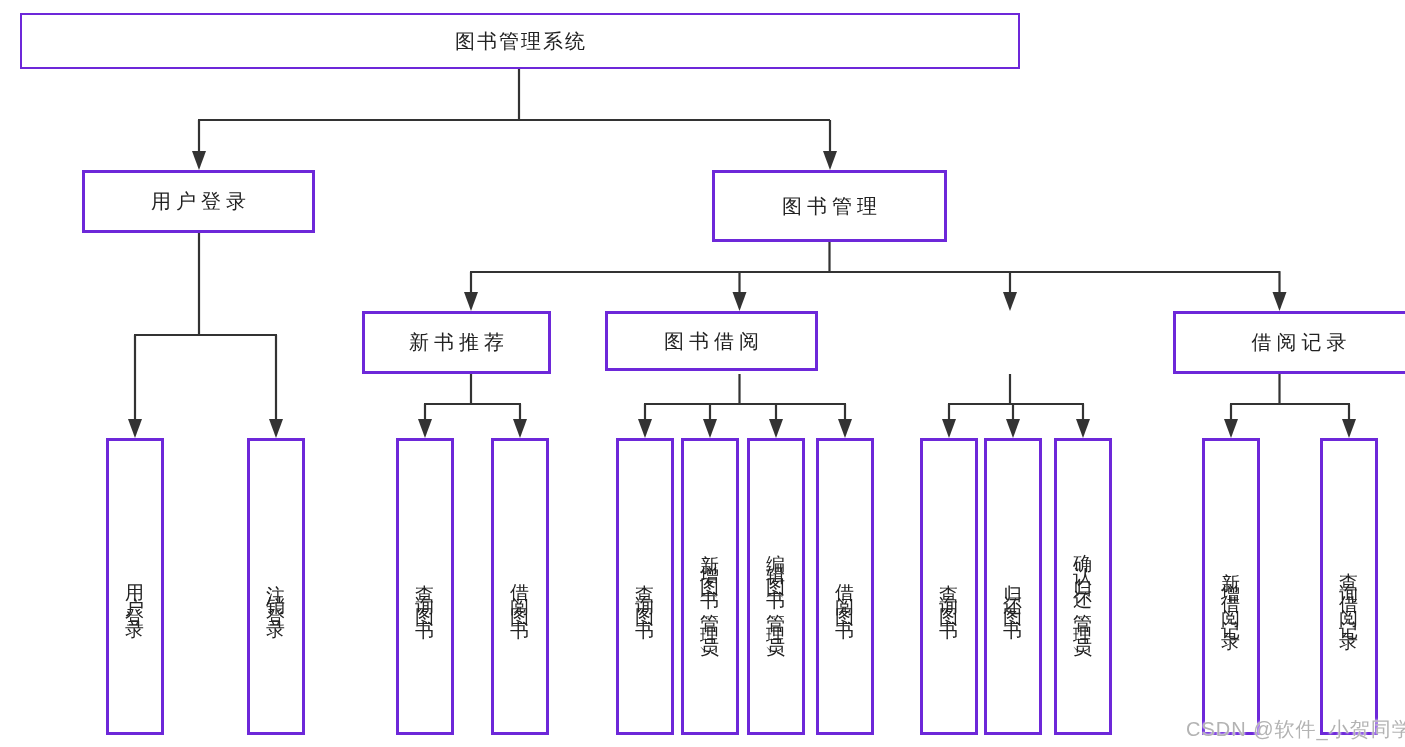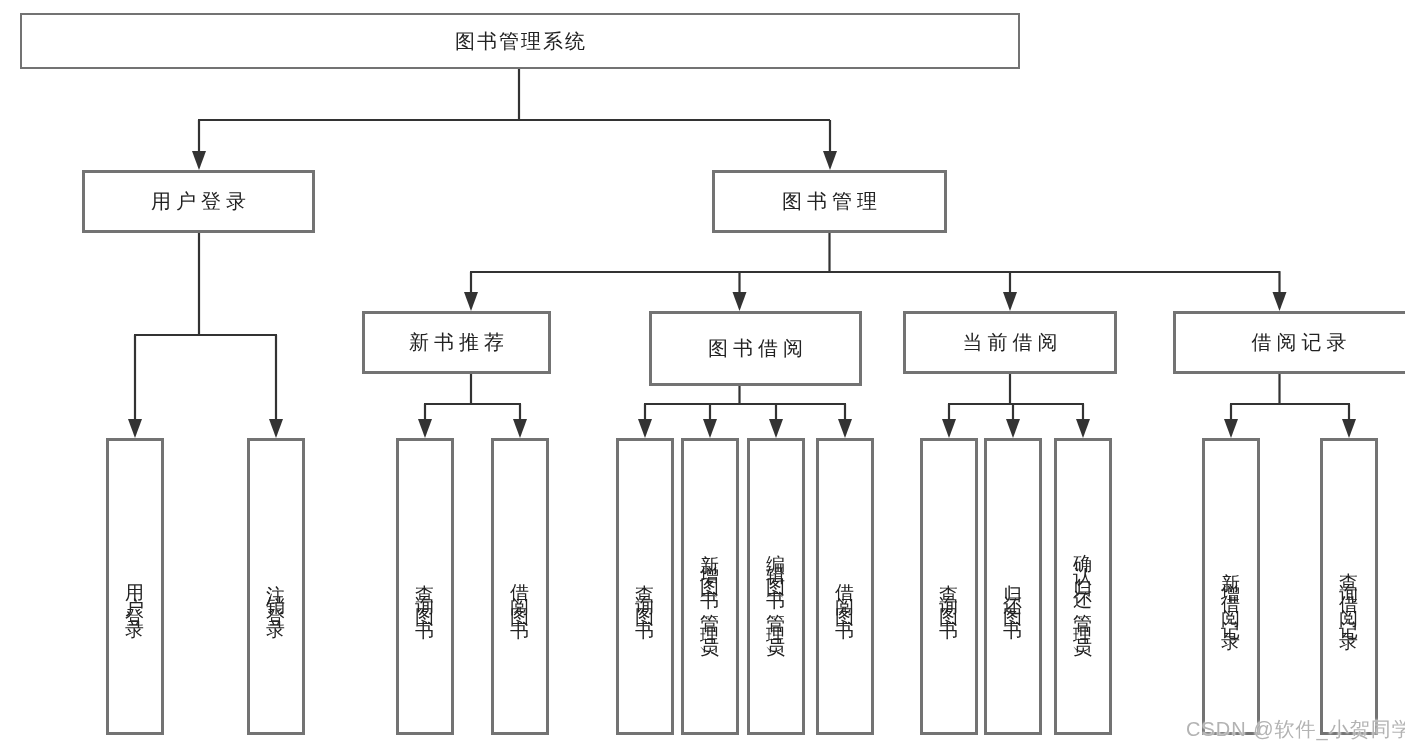--- a/index.html
+++ b/index.html
@@ -3,21 +3,21 @@
 <meta charset="utf-8">
 <style>
   html,body{margin:0;padding:0;background:#fff;}
   .canvas{
     position:relative;width:1405px;height:747px;background:#ffffff;
     overflow:hidden;font-family:"Liberation Sans",sans-serif;
   }
   svg.wires{position:absolute;left:0;top:0;width:1405px;height:747px;}
   .box{
     position:absolute;box-sizing:border-box;background:#ffffff;
-    border:3px solid #737373;display:flex;align-items:center;justify-content:center;
+    border:3px solid #6d28d9;display:flex;align-items:center;justify-content:center;
     color:#222222;
   }
   .box.root{border-width:2.4px;}
   .lbl{font-size:20px;letter-spacing:5px;white-space:nowrap;margin-right:-5px;}
   .lbl.rootlbl{font-size:20px;letter-spacing:2px;margin-right:-2px;}
   .vlbl{
     writing-mode:vertical-rl;text-orientation:mixed;
     font-size:19px;line-height:1;letter-spacing:12px;white-space:nowrap;
     margin-bottom:-12px;
   }
@@ -95,32 +95,29 @@
     </g>
   </svg>
 
   <div class="box root" style="left:20px;top:13px;width:1000px;height:56px">
     <span class="lbl rootlbl">图书管理系统</span>
   </div>
 
   <div class="box" style="left:82px;top:170px;width:233px;height:63px">
     <span class="lbl">用户登录</span>
   </div>
-  <div class="box" style="left:712px;top:170px;width:235px;height:63px">
+  <div class="box" style="left:712px;top:170px;width:235px;height:72px">
     <span class="lbl">图书管理</span>
   </div>
 
   <div class="box" style="left:362px;top:311px;width:189px;height:63px">
     <span class="lbl">新书推荐</span>
   </div>
-  <div class="box" style="left:649px;top:311px;width:213px;height:75px">
+  <div class="box" style="left:605px;top:311px;width:213px;height:60px">
     <span class="lbl">图书借阅</span>
-  </div>
-  <div class="box" style="left:903px;top:311px;width:214px;height:63px">
-    <span class="lbl">当前借阅</span>
   </div>
   <div class="box" style="left:1173px;top:311px;width:252px;height:63px">
     <span class="lbl">借阅记录</span>
   </div>
 
   <div class="box" style="left:106px;top:438px;width:58px;height:297px">
     <span class="vlbl">用户登录</span>
   </div>
   <div class="box" style="left:247px;top:438px;width:58px;height:297px">
     <span class="vlbl">注销登录</span>

